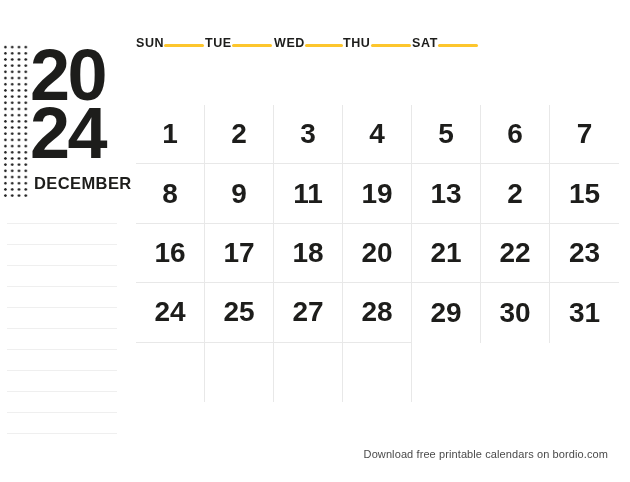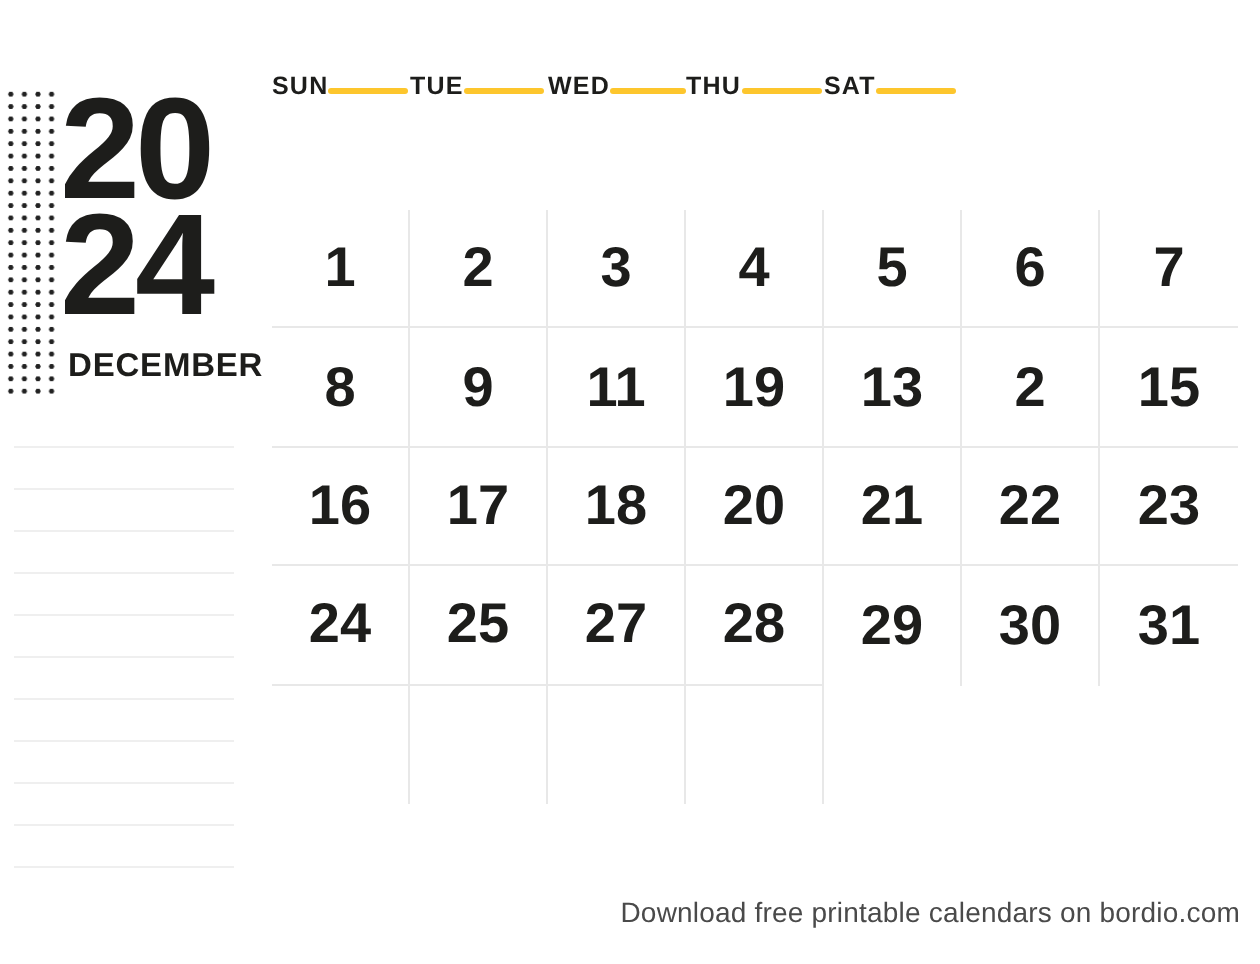--- a/index.html
+++ b/index.html
@@ -46,22 +46,22 @@
     box-sizing:border-box;
     display:flex;align-items:center;justify-content:center;
     font-size:28px;font-weight:700;
     border-right:1px solid #e8e8e8;border-bottom:1px solid #e8e8e8;
   }
   .cell:nth-child(7n){border-right:none;}
   .cell:nth-last-child(-n+7){border-bottom:none;text-align:right;}
 
   
   .footer{
-    position:absolute;right:10px;top:448px;
-    font-size:14px;color:#4a4a4a;letter-spacing:0.1px;
+    position:absolute;right:22px;top:448px;
+    font-size:11px;color:#4a4a4a;letter-spacing:0.1px;
   }
 </style>
 </head>
 <body>
 
 <div class="page">
 
   <div class="dots"></div>
 
   <div class="year">

